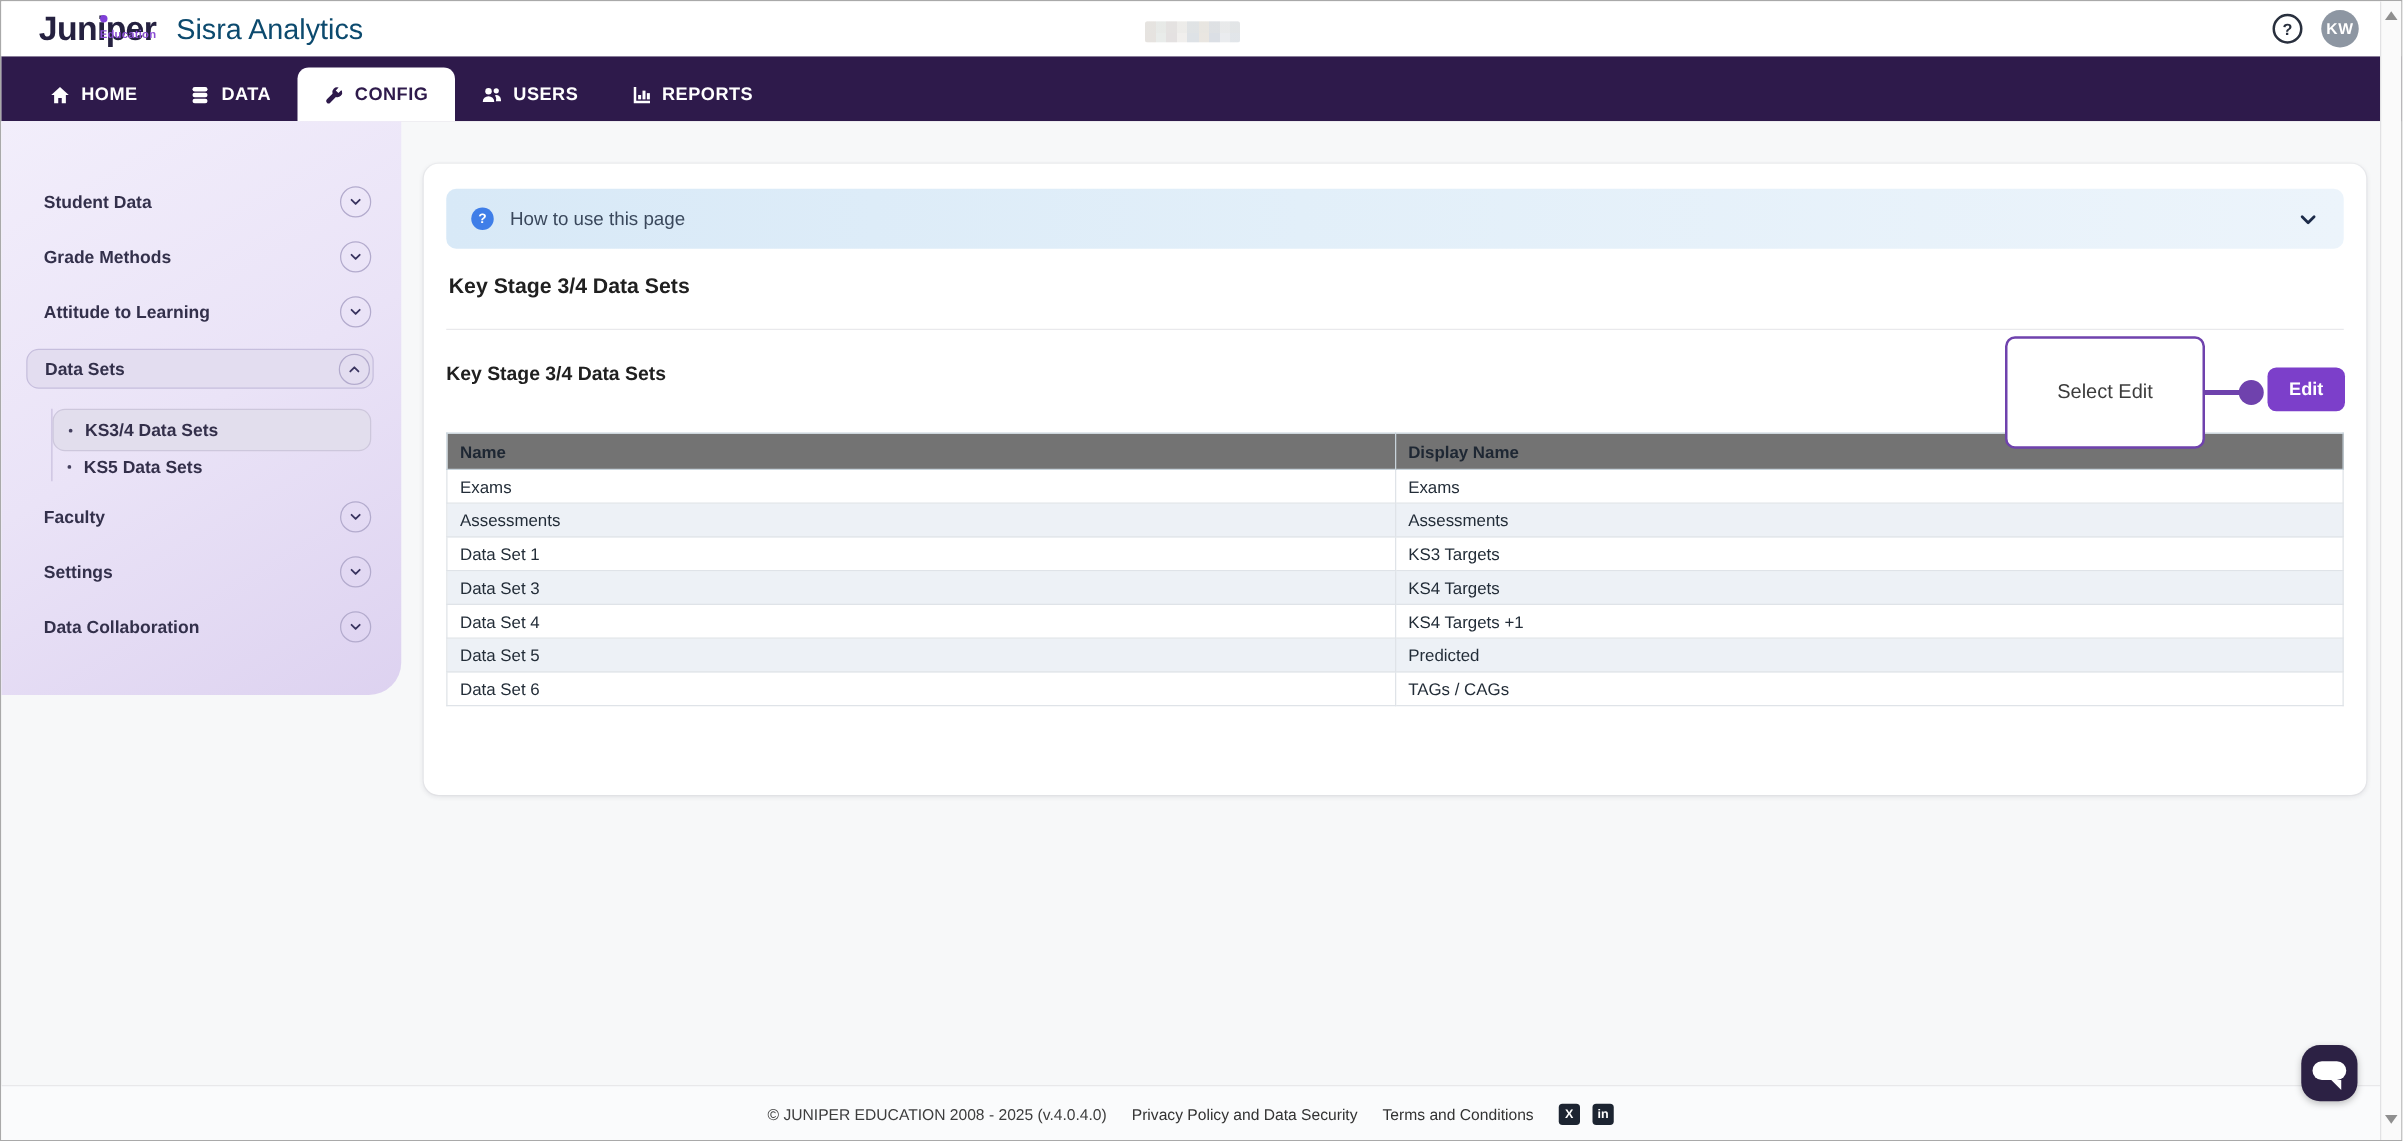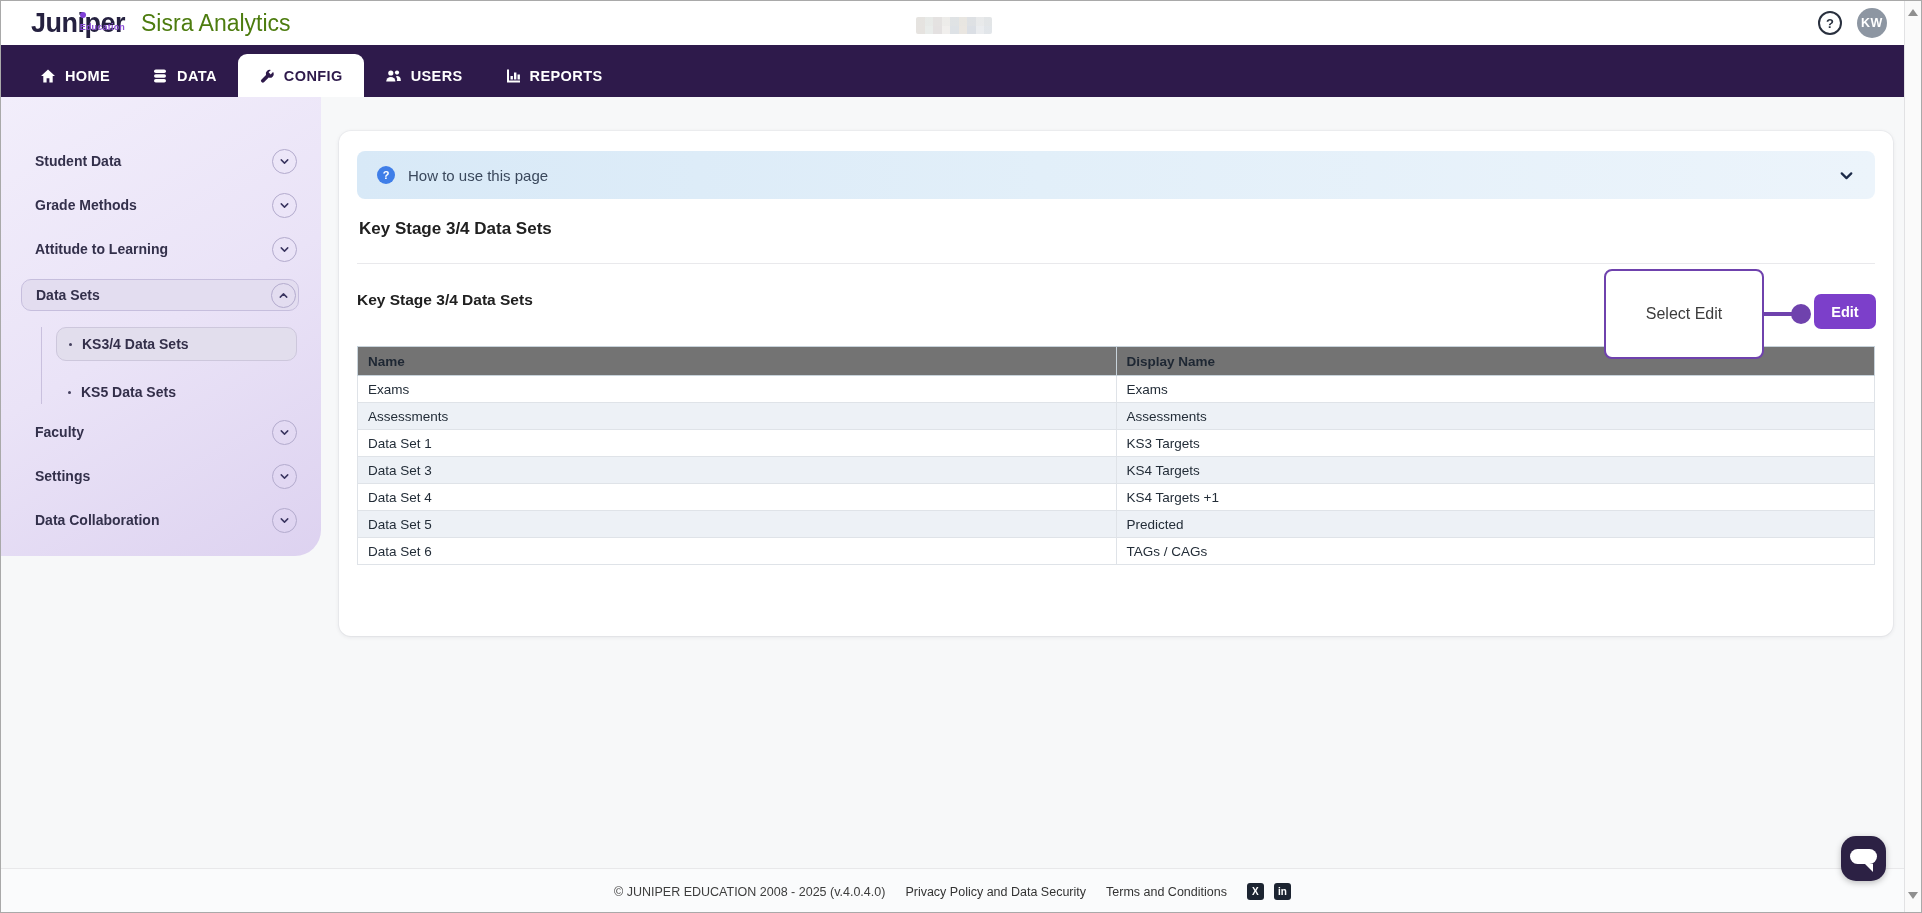--- a/index.html
+++ b/index.html
@@ -7,21 +7,21 @@
   body { font-family:"Liberation Sans", sans-serif; }
 
   .screen { position:relative; width:1922px; height:913px; background:#fff; border:1px solid #a9a9a9; overflow:hidden; }
 
   
   .topbar { position:relative; height:44px; background:#fff; display:flex; align-items:center; padding-left:30px; }
   .brand-wrap { display:flex; align-items:center; cursor:default; }
   .brand { position:relative; font-size:27px; font-weight:800; color:#252140; letter-spacing:-0.5px; line-height:30px; }
   .brand-i-dot { position:absolute; left:49px; top:4px; width:6px; height:6px; border-radius:50%; background:#8040d8; }
   .brand-tagline { position:absolute; right:0px; bottom:-4px; font-size:9px; font-weight:600; color:#8a4fd3; letter-spacing:0.2px; }
-  .product { margin-left:16px; font-size:23px; font-weight:500; color:#4d7c0f; }
+  .product { margin-left:16px; font-size:23px; font-weight:500; color:#0c4a6e; }
   .redacted { position:absolute; left:915px; top:16px; width:76px; height:17px; border-radius:2px;
       background:
         repeating-linear-gradient(0deg, rgba(255,255,255,0.35) 0 8px, rgba(240,240,238,0.55) 8px 17px),
         repeating-linear-gradient(90deg, #d9d4cf 0 9px, #dde2df 9px 17px, #d6d1d1 17px 26px, #e9e7e4 26px 34px, #ccd3d9 34px 43px, #ded9d1 43px 51px, #c8ced7 51px 60px, #dfe2e6 60px 68px, #d2d8de 68px 76px); }
   .top-right { position:absolute; right:34px; top:0; height:44px; display:flex; align-items:center; gap:15px; }
   .help-btn { width:24px; height:24px; border-radius:50%; border:2px solid #29303e; background:#fff; color:#29303e;
       font-size:13px; font-weight:700; display:grid; place-items:center; cursor:pointer; line-height:1; }
   .avatar { width:30px; height:30px; border-radius:50%; background:#8d96a2; color:#fff; font-size:12.5px; font-weight:700;
       letter-spacing:0.5px; display:grid; place-items:center; cursor:pointer; }
 
@@ -38,25 +38,25 @@
   
   .sidebar { position:absolute; left:0; top:0; width:320px; height:459px; padding-top:50px;
       background:linear-gradient(150deg,#f2eefb 0%,#eae3f7 50%,#ddd2f0 100%); border-radius:0 0 26px 0; }
   .sb-row { height:28px; margin:0 22px 16px 20px; display:flex; align-items:center; justify-content:space-between;
       padding:0 2px 0 14px; cursor:pointer;gap:19px; }
   .sb-row.active-parent { height:32px; background:#e3ddf0; border:1px solid #c6bedd; border-radius:10px; }
   .sb-label { font-size:14px; font-weight:700; color:#33304b; }
   .chev-btn { width:25px; height:25px; border-radius:50%; border:1px solid #b3abcd; background:transparent;
       display:grid; place-items:center; cursor:pointer; padding:0; }
   .chev-up { transform:rotate(180deg); }
-  .sb-sub { margin:0 24px 14px 40px; border-left:1px solid #c9c0de; padding-left:14px; }
+  .sb-sub { margin:0 24px 14px 40px; border-left:1px solid #c9c0de; }
   .sb-sub-item { display:flex; align-items:center; gap:10px; height:34px; border-radius:10px; padding:0 12px;
       font-size:14px; font-weight:700; color:#332f4a; cursor:pointer; }
   .sb-sub-item.selected { background:#e2deed; border:1px solid #cdc7dc; }
-  .sb-sub-item.plain { height:24px; margin-top:19px; }
+  .sb-sub-item.plain { height:24px; margin-top:0; }
   .bullet { width:3px; height:3px; border-radius:50%; background:#44405e; flex:0 0 auto; }
 
   
   .card { position:absolute; left:338px; top:34px; width:1554px; height:505px; background:#fff; border-radius:12px;
       box-shadow:0 1px 4px rgba(40,40,60,0.10), 0 0 0 1px rgba(40,40,60,0.03); padding:20px 18px; }
   .info-bar { height:48px; border-radius:8px; display:flex; align-items:center; gap:13px; padding:0 20px; cursor:pointer;
       background:linear-gradient(90deg,#d8e9f7 0%,#e2eff9 45%,#ecf4fb 100%); border:none; width:100%; }
   .info-q { width:18px; height:18px; border-radius:50%; background:#3f7ee8; color:#fff; font-size:11px; font-weight:700;
       display:grid; place-items:center; flex:0 0 auto; }
   .info-label { font-size:15px; color:#3a485c; }

